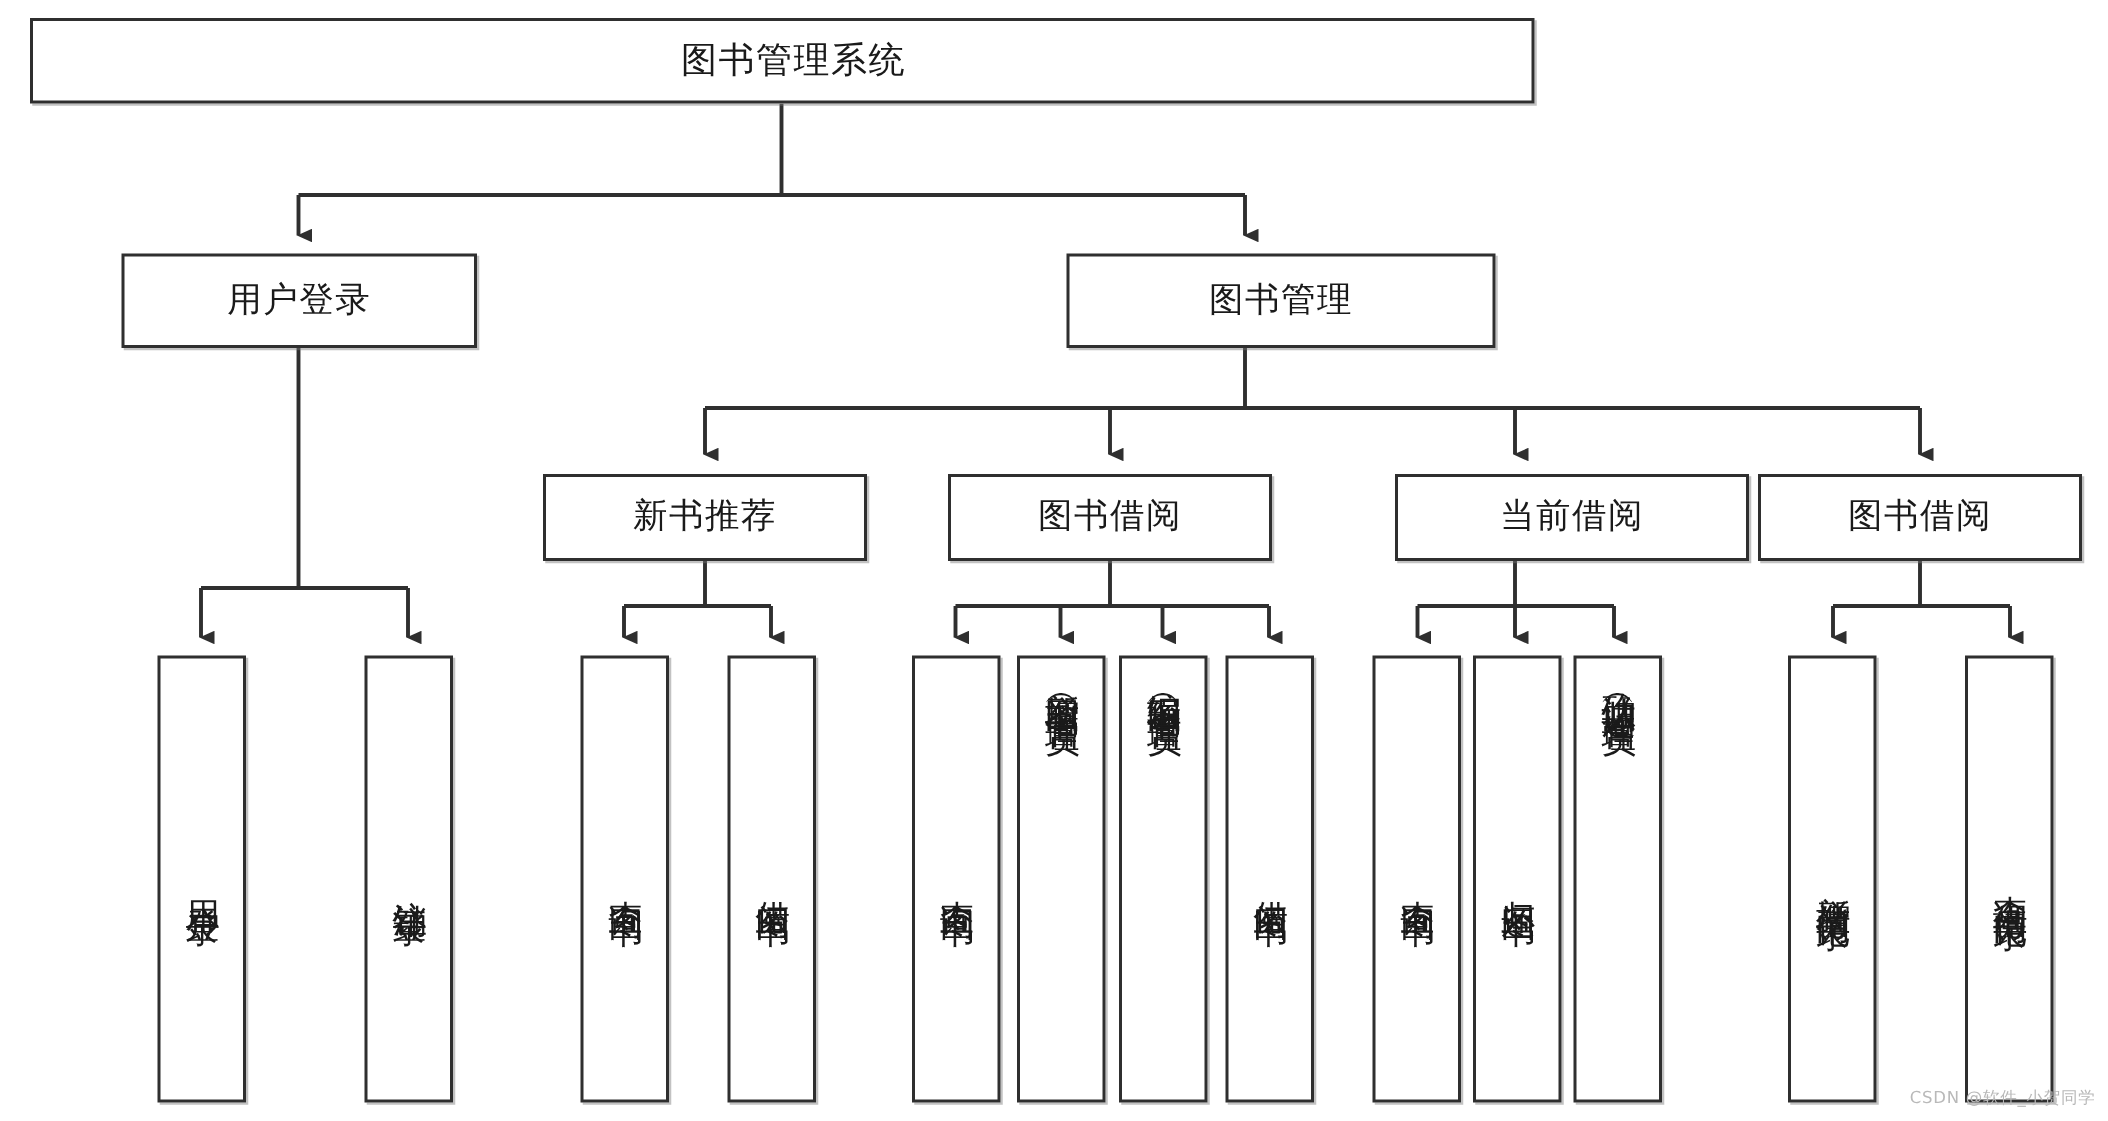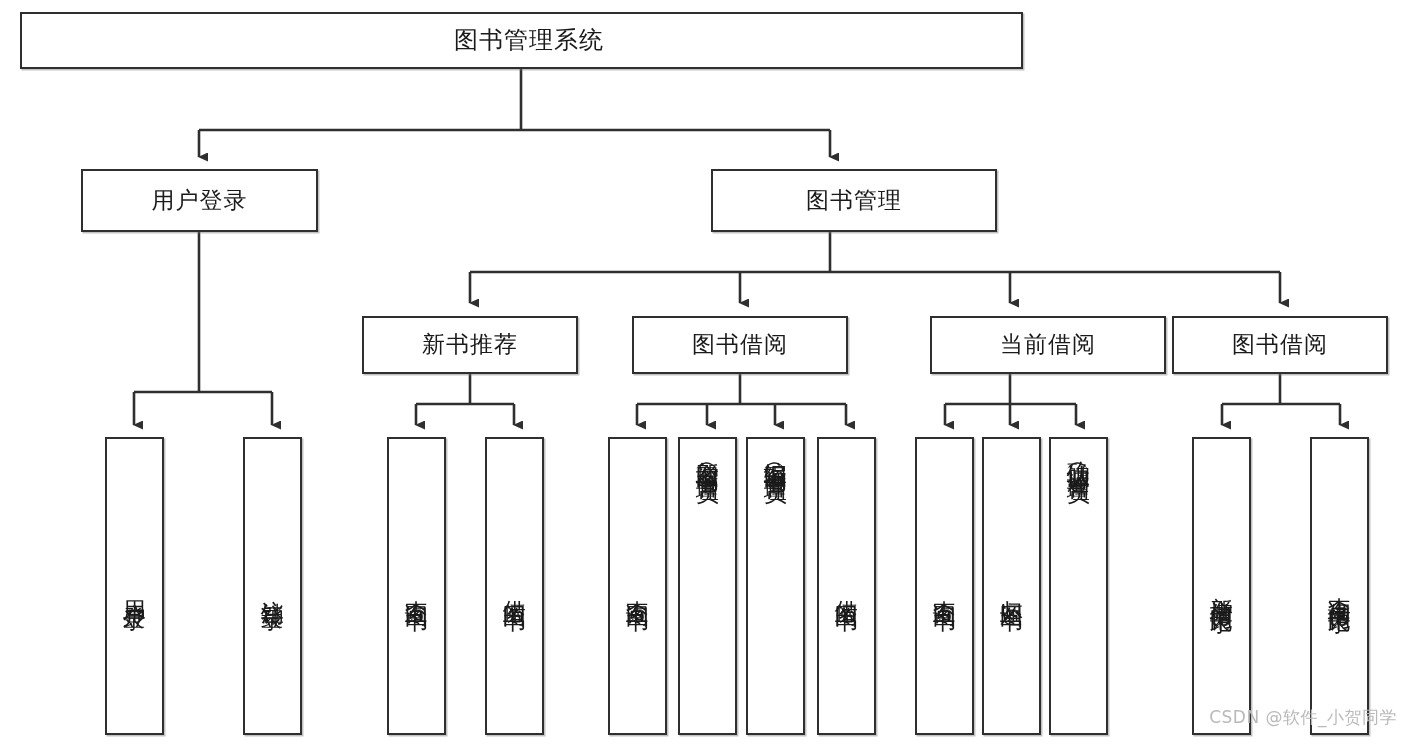--- a/index.html
+++ b/index.html
@@ -49,22 +49,22 @@
     font-size: 23px;
     line-height: 1.32;
     letter-spacing: 3px;
     white-space: nowrap;
     padding-top: 4px;
   }
   .node-root .node-h { font-size: 24px; margin-left: 15px; }
   #watermark {
     position: absolute;
     right: 8px;
-    bottom: 18px;
-    font-size: 17px;
+    bottom: 8px;
+    font-size: 11px;
     color: #b9b9b9;
     letter-spacing: 0.5px;
     white-space: nowrap;
     font-family: "DejaVu Sans", "Liberation Sans", sans-serif;
   }
 </style>
 </head>
 <body>
 
 <div id="diagram-root">

